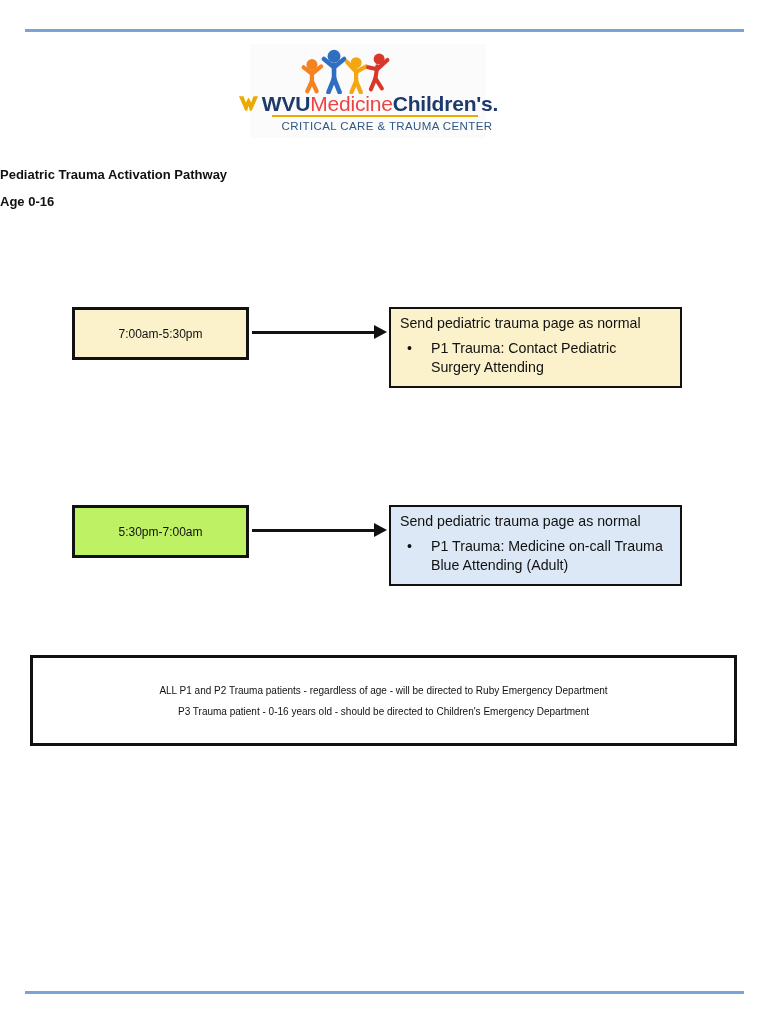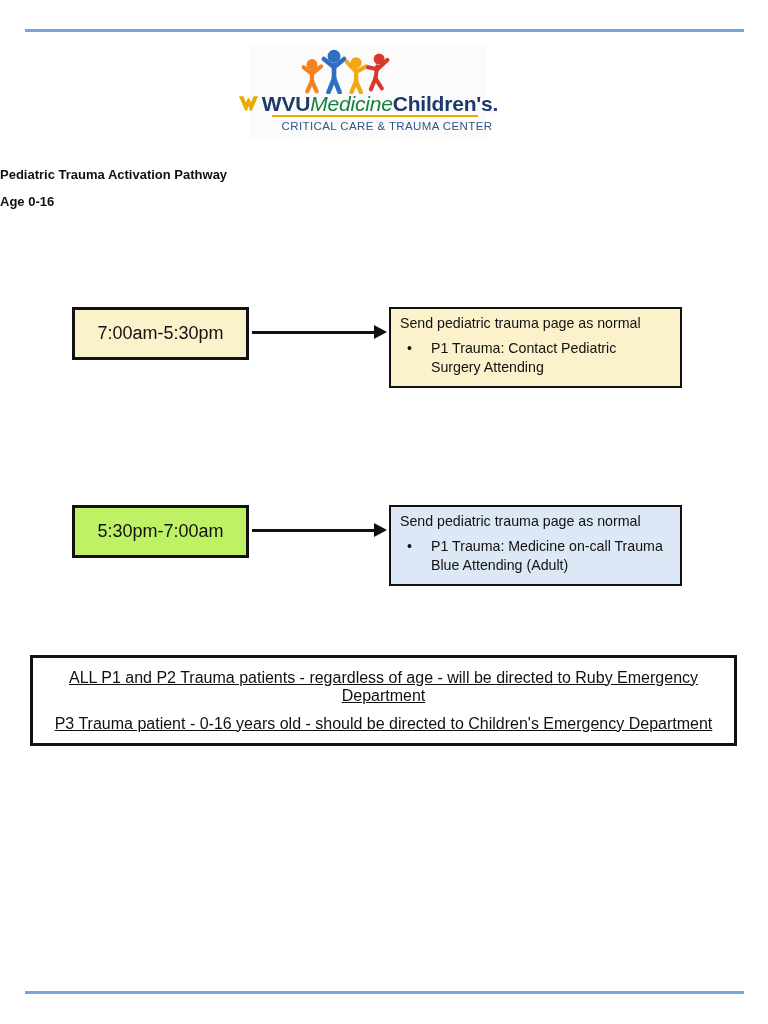--- a/index.html
+++ b/index.html
@@ -26,21 +26,21 @@
     background:#fbfbfb;
     display:flex; flex-direction:column; align-items:center;
   }
   .figures { margin-top:4px; transform:translateX(-22px); }
   .brandline {
     display:flex; align-items:center; margin-top:-2px;
     font-size:21px; letter-spacing:-0.2px; white-space:nowrap;
   }
   .flying-wv { margin-right:3px; margin-top:-2px; }
   .brand-wvu, .brand-childrens { font-weight:bold; color:#1e3a6d; }
-  .brand-medicine { font-weight:normal; color:#15803d;font-style:italic; }
+  .brand-medicine { font-weight:normal; color:#ef4444; }
   .gold-rule {
     position:absolute; left:272px; top:115px; width:206px; height:2px;
     background:#eaaa00;
   }
   .logo-subtitle {
     position:absolute; left:0; right:0; top:120px;
     text-align:center;
     font-size:11.5px; letter-spacing:0.4px;
     color:#2d5886; white-space:nowrap;padding-left:6px;
   }
@@ -50,21 +50,21 @@
     position:absolute; left:0; right:0; top:161px;
     font-weight:bold;
     font-size:13px; line-height:27px; color:#111;
   }
 
   
   .timebox {
     position:absolute; left:72px; width:177px; height:53px;
     border:3px solid #111;
     display:flex; align-items:center; justify-content:center;
-    font-size:18px; color:#111;
+    font-size:12px; color:#111;
   }
   .arrow {
     position:absolute; left:252px; width:122px; height:3px;
     background:#111;
   }
   .arrow::after {
     content:""; position:absolute; right:-13px; top:-6px;
     border-left:13px solid #111;
     border-top:7.5px solid transparent;
     border-bottom:7.5px solid transparent;
@@ -84,21 +84,21 @@
   .row1 .arrow { top:331px; }
   .row2 .timebox, .row2 .actionbox { top:505px; }
   .row2 .arrow { top:529px; }
 
   
   .notebox {
     position:absolute; left:30px; top:655px; width:707px; height:91px;
     border:3px solid #111; background:#ffffff;
     display:flex; flex-direction:column; justify-content:center;
     gap:10px; text-align:center;
-    font-size:16px; color:#111;text-decoration:underline;
+    font-size:10px; color:#111;
   }
 </style>
 </head>
 <body>
 
 <div class="page">
 
   <div class="rule top"></div>
 
   <div class="logo">

